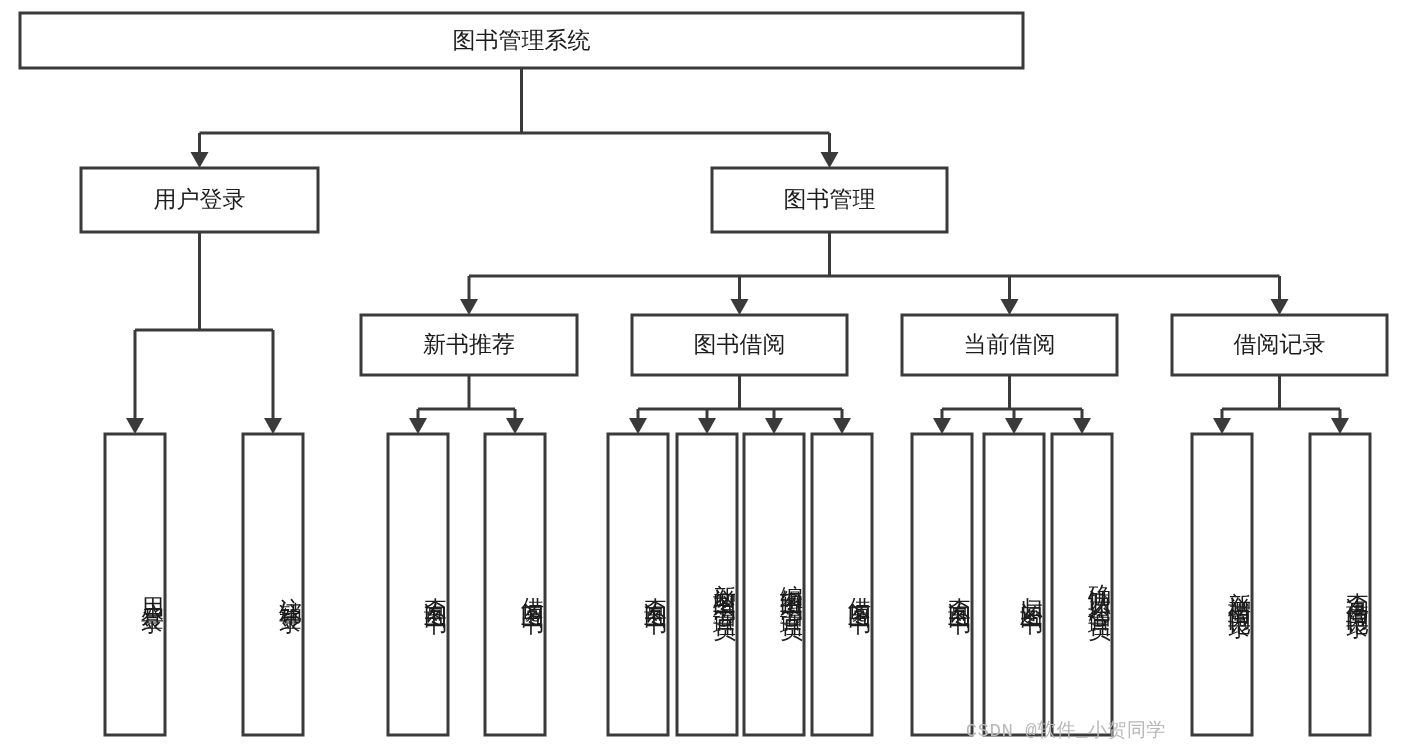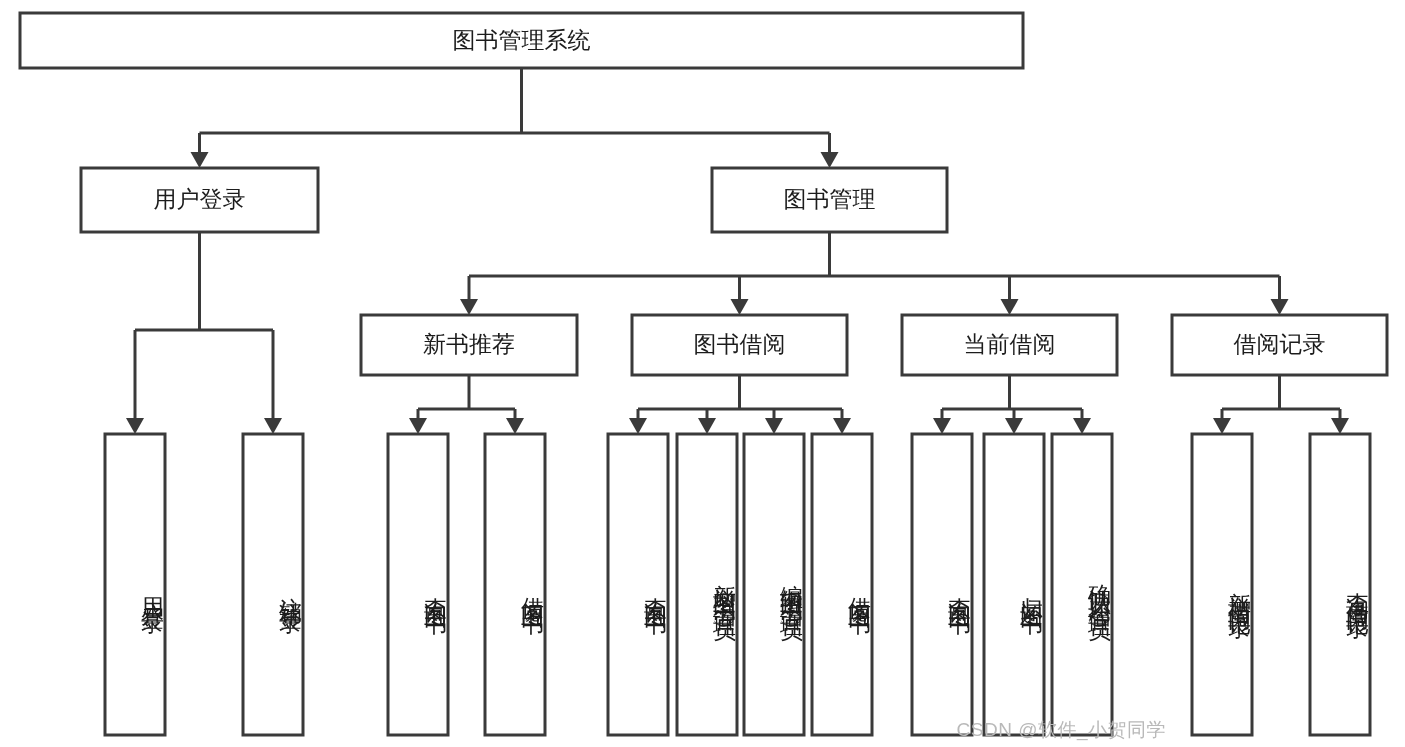--- a/index.html
+++ b/index.html
@@ -61,21 +61,21 @@
     letter-spacing: 5px;
     color: #1c1c1c;
     font-family: "Liberation Sans", "DejaVu Sans", sans-serif;
     white-space: nowrap;
     pointer-events: none;
   }
   .watermark {
     position: absolute;
     right: 10px;
     bottom: 4px;
-    font-family: Liberation Sans, sans-serif;
+    font-family: Liberation Mono, monospace;
     font-size: 19px;
     color: #b9b9b9;
     letter-spacing: 0.5px;
     white-space: nowrap;
     margin-left: 40px;
   }
 </style>
 </head>
 <body>
 

